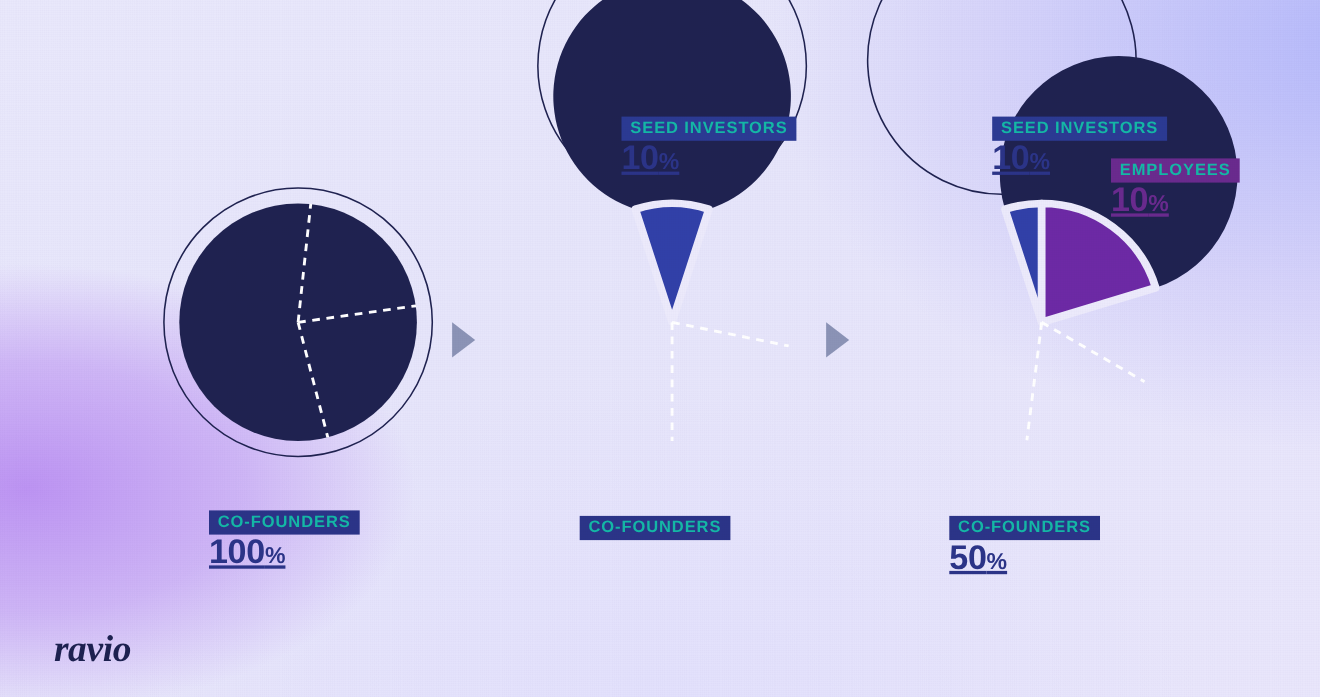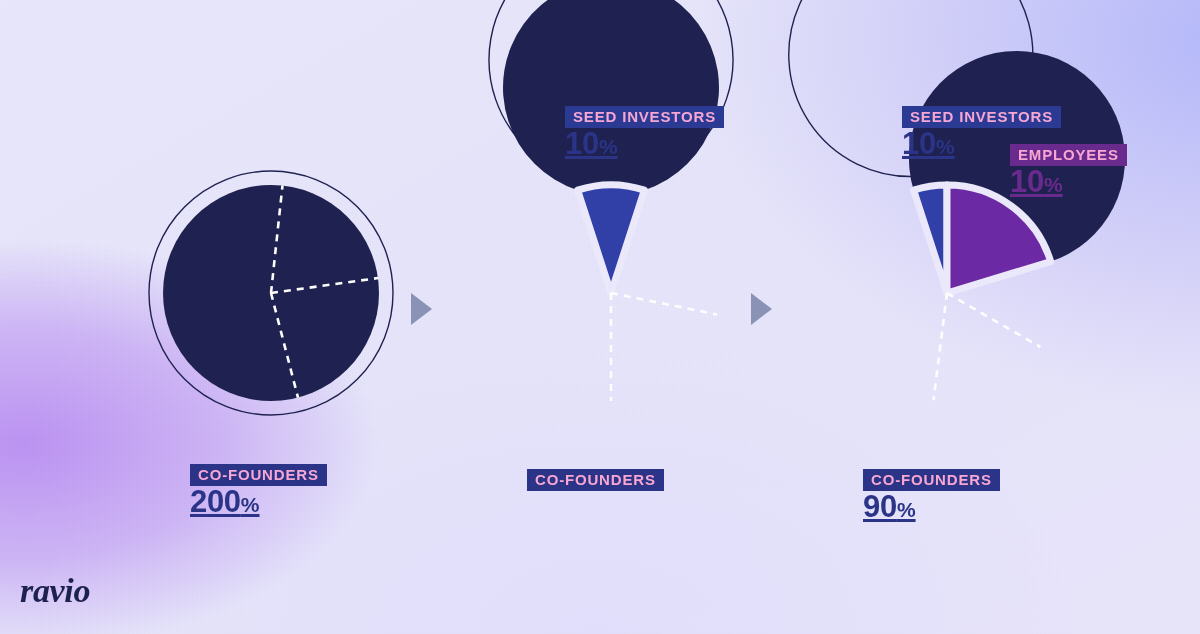--- a/index.html
+++ b/index.html
@@ -24,21 +24,21 @@
       repeating-linear-gradient(0deg, rgba(120,110,180,.045) 0 1px, rgba(255,255,255,.03) 1px 2px),
       repeating-linear-gradient(90deg, rgba(120,110,180,.04) 0 1px, rgba(255,255,255,.025) 1px 2px);
     mix-blend-mode:multiply;
   }
 
   .chart-group{position:absolute;}
 
   
   .badge{
     display:inline-block;
-    color:#f9a8d4;
+    color:#14b8a6;
     font-size:15px;
     font-weight:700;
     letter-spacing:.055em;
     padding:3px 8px 4px 8px;
     line-height:1;
     white-space:nowrap;
   }
   .badge.navy{background:#2b3488;text-align:center;}
   .badge.navy2{background:#2b3a93;}
   .badge.purple{background:#6a2a8e;}
@@ -59,21 +59,21 @@
   .label-block{position:absolute;}
 
   
   .arrow{position:absolute;width:0;height:0;
     border-top:16px solid transparent;
     border-bottom:16px solid transparent;
     border-left:21px solid #8b93b6;}
 
   
   #logo{
-    position:absolute;left:20px;top:572px;
+    position:absolute;left:49px;top:572px;
     font-family:"Liberation Serif","DejaVu Serif",serif;
     font-style:italic;font-weight:700;font-size:34px;
     color:#1d2150;letter-spacing:-.01em;
   }
   svg{display:block;overflow:visible;}
 </style>
 </head>
 <body>
 
 <div id="stage">
@@ -87,21 +87,21 @@
 
       <g stroke="#ffffff" stroke-width="2.6" stroke-dasharray="7 6" stroke-linecap="butt">
         <line x1="125" y1="125" x2="136.5" y2="17.4"></line>
         <line x1="125" y1="125" x2="232.2" y2="110.0"></line>
         <line x1="125" y1="125" x2="152.0" y2="229.6"></line>
       </g>
     </svg>
     <div class="label-block" style="left:44px;top:296px;">
       <span class="badge navy">CO-FOUNDERS</span>
       <div class="pct navy">
-        <span>200</span><span class="sym">%</span>
+        <span>100</span><span class="sym">%</span>
       </div>
     </div>
   </div>
 
   <div class="arrow" style="left:411px;top:293px;"></div>
 
   <div class="chart-group" style="left:486px;top:168px;">
     <svg width="250" height="250" viewBox="0 0 250 250">
 
       <g fill="none" stroke="#1f2250" stroke-width="1.4">
@@ -157,21 +157,21 @@
     </div>
     <div class="label-block" style="left:188px;top:-24px;">
       <span class="badge purple">EMPLOYEES</span>
       <div class="pct purple">
         <span>10</span><span class="sym">%</span>
       </div>
     </div>
     <div class="label-block" style="left:41px;top:301px;">
       <span class="badge navy">CO-FOUNDERS</span>
       <div class="pct navy">
-        <span>90</span><span class="sym">%</span>
+        <span>50</span><span class="sym">%</span>
       </div>
     </div>
   </div>
 
   <div id="logo">ravio</div>
 
   <div id="grain"></div>
 </div>
 
 </body></html>

